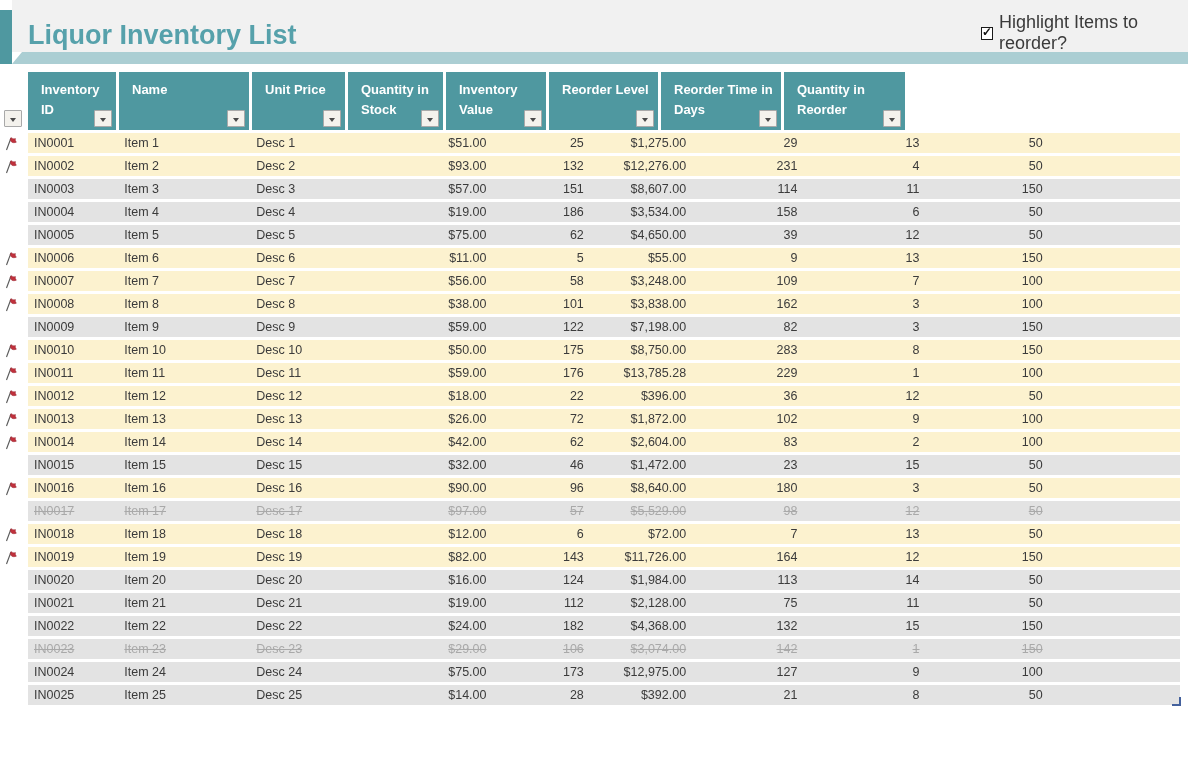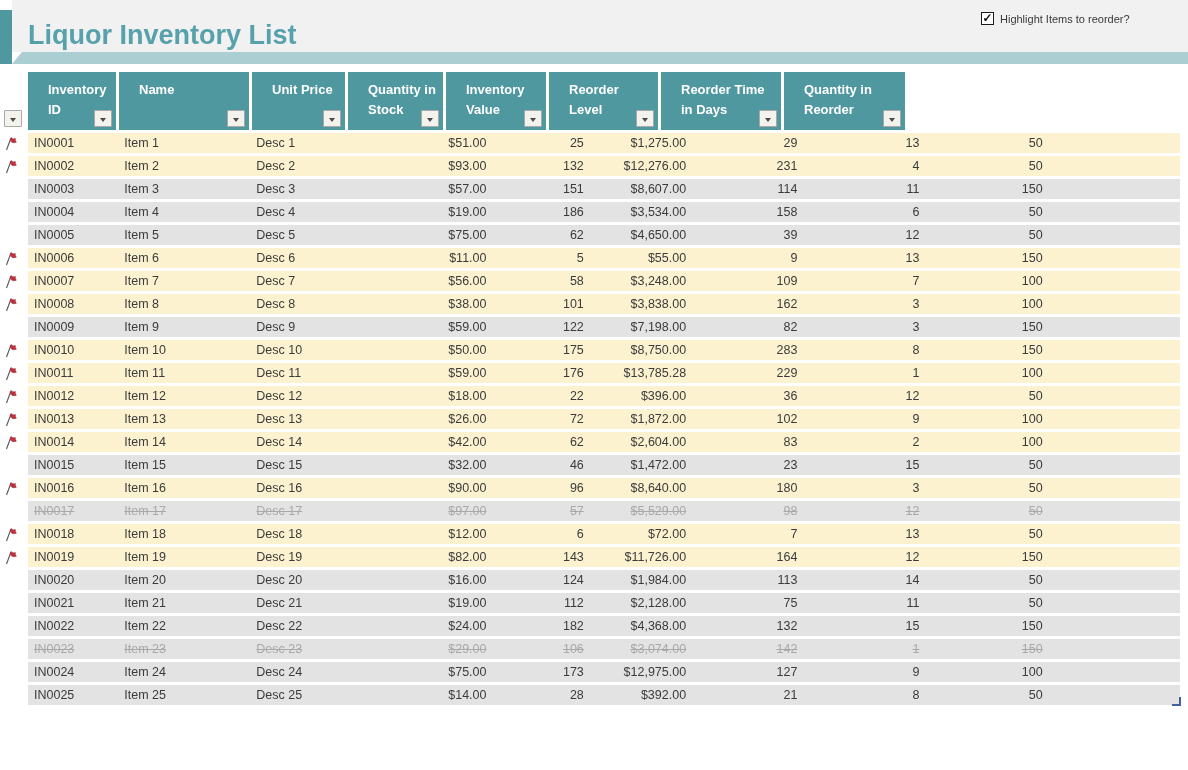--- a/index.html
+++ b/index.html
@@ -15,27 +15,27 @@
   .title-bar{position:absolute;left:12px;top:0;width:1176px;height:52px;background:var(--titlebar);}
   .page-title{position:absolute;left:28px;top:2px;font-size:27px;font-weight:700;
               color:var(--title);letter-spacing:0px;}
   .accent-band{position:absolute;left:12px;top:52px;width:1176px;height:12px;background:var(--band);
                clip-path:polygon(10px 0,100% 0,100% 100%,0 100%);}
   
   .chk-group{position:absolute;left:981px;top:12px;display:flex;align-items:center;gap:6px;cursor:default;}
   .chk{width:13px;height:13px;background:#fff;border:1.6px solid #1a1a1a;display:flex;
        align-items:center;justify-content:center;box-sizing:border-box;}
   .chk .mark{font-size:12px;font-weight:700;color:#111;line-height:1;margin-top:-2px;}
-  .chk-label{font-size:11px;color:#3a3a3a;}
+  .chk-label{font-size:18px;color:#3a3a3a;}
   
   .thead{position:absolute;left:0;top:72px;height:58px;display:flex;}
   .flag-spacer{position:relative;width:28px;height:58px;background:#fff;}
   .hcell{position:relative;height:58px;background:var(--teal);box-sizing:border-box;
          border-right:3px solid #fff;color:#fff;font-size:13px;font-weight:600;
-         line-height:1.5;padding:8px 6px 0 20px;}
+         line-height:1.5;padding:8px 6px 0 13px;}
   .hcell.last{border-right:none;}
   .fbtn{position:absolute;bottom:3px;right:4px;width:18px;height:17px;background:#F4F2ED;
         border:1px solid #A9A9A9;border-radius:1px;display:flex;align-items:center;
         justify-content:center;box-sizing:border-box;cursor:pointer;}
   .fbtn-left{position:absolute;bottom:3px;left:4px;right:auto;}
   .arrow{width:0;height:0;border-left:3.5px solid transparent;border-right:3.5px solid transparent;
          border-top:4.5px solid #4a4a4a;margin-top:2px;}
   
   .tbody{position:absolute;left:0;top:133px;}
   .row{position:relative;height:20px;margin-bottom:3px;}

